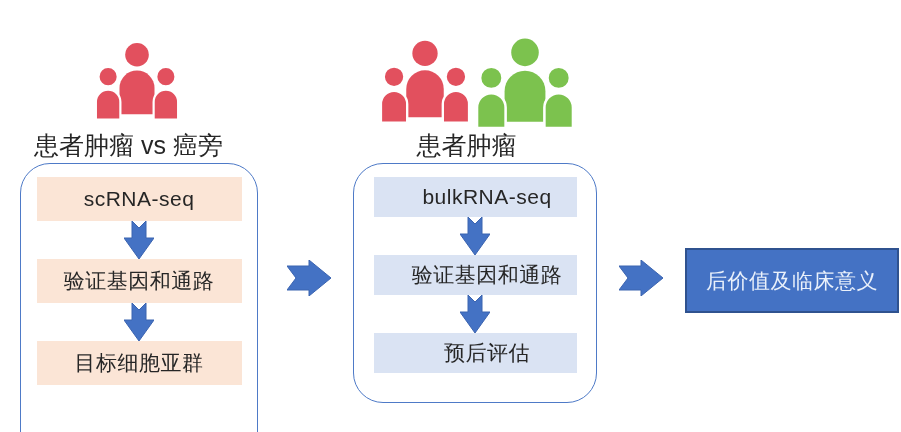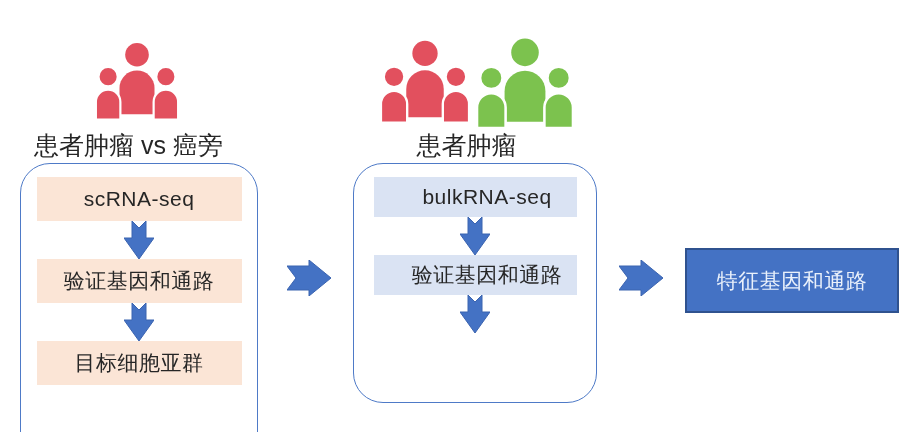--- a/index.html
+++ b/index.html
@@ -125,23 +125,24 @@
 
   <div class="flow-container mid">
     <div class="step blue">bulkRNA-seq</div>
     <svg class="v-arrow" viewBox="0 0 30 38" fill="#4472C4">
       <polygon points="8,0 15,7 22,0 22,17 30,17 15,38 0,17 8,17" stroke="#3B64B0" stroke-width="1"></polygon>
     </svg>
     <div class="step blue">验证基因和通路</div>
     <svg class="v-arrow" viewBox="0 0 30 38" fill="#4472C4">
       <polygon points="8,0 15,7 22,0 22,17 30,17 15,38 0,17 8,17" stroke="#3B64B0" stroke-width="1"></polygon>
     </svg>
+    <div class="step blue">预后评估</div>
   </div>
 
   <svg class="h-arrow a2" viewBox="0 0 44 36" fill="#4472C4">
     <polygon points="0,6 9,18 0,30 22,30 22,36 44,18 22,0 22,6" stroke="#3B64B0" stroke-width="1"></polygon>
   </svg>
 
   <div class="outcome-box">
-    <div>特征基因和通路</div>
+    <div>后价值及临床意义</div>
   </div>
 
 </div>
 
 </body></html>

